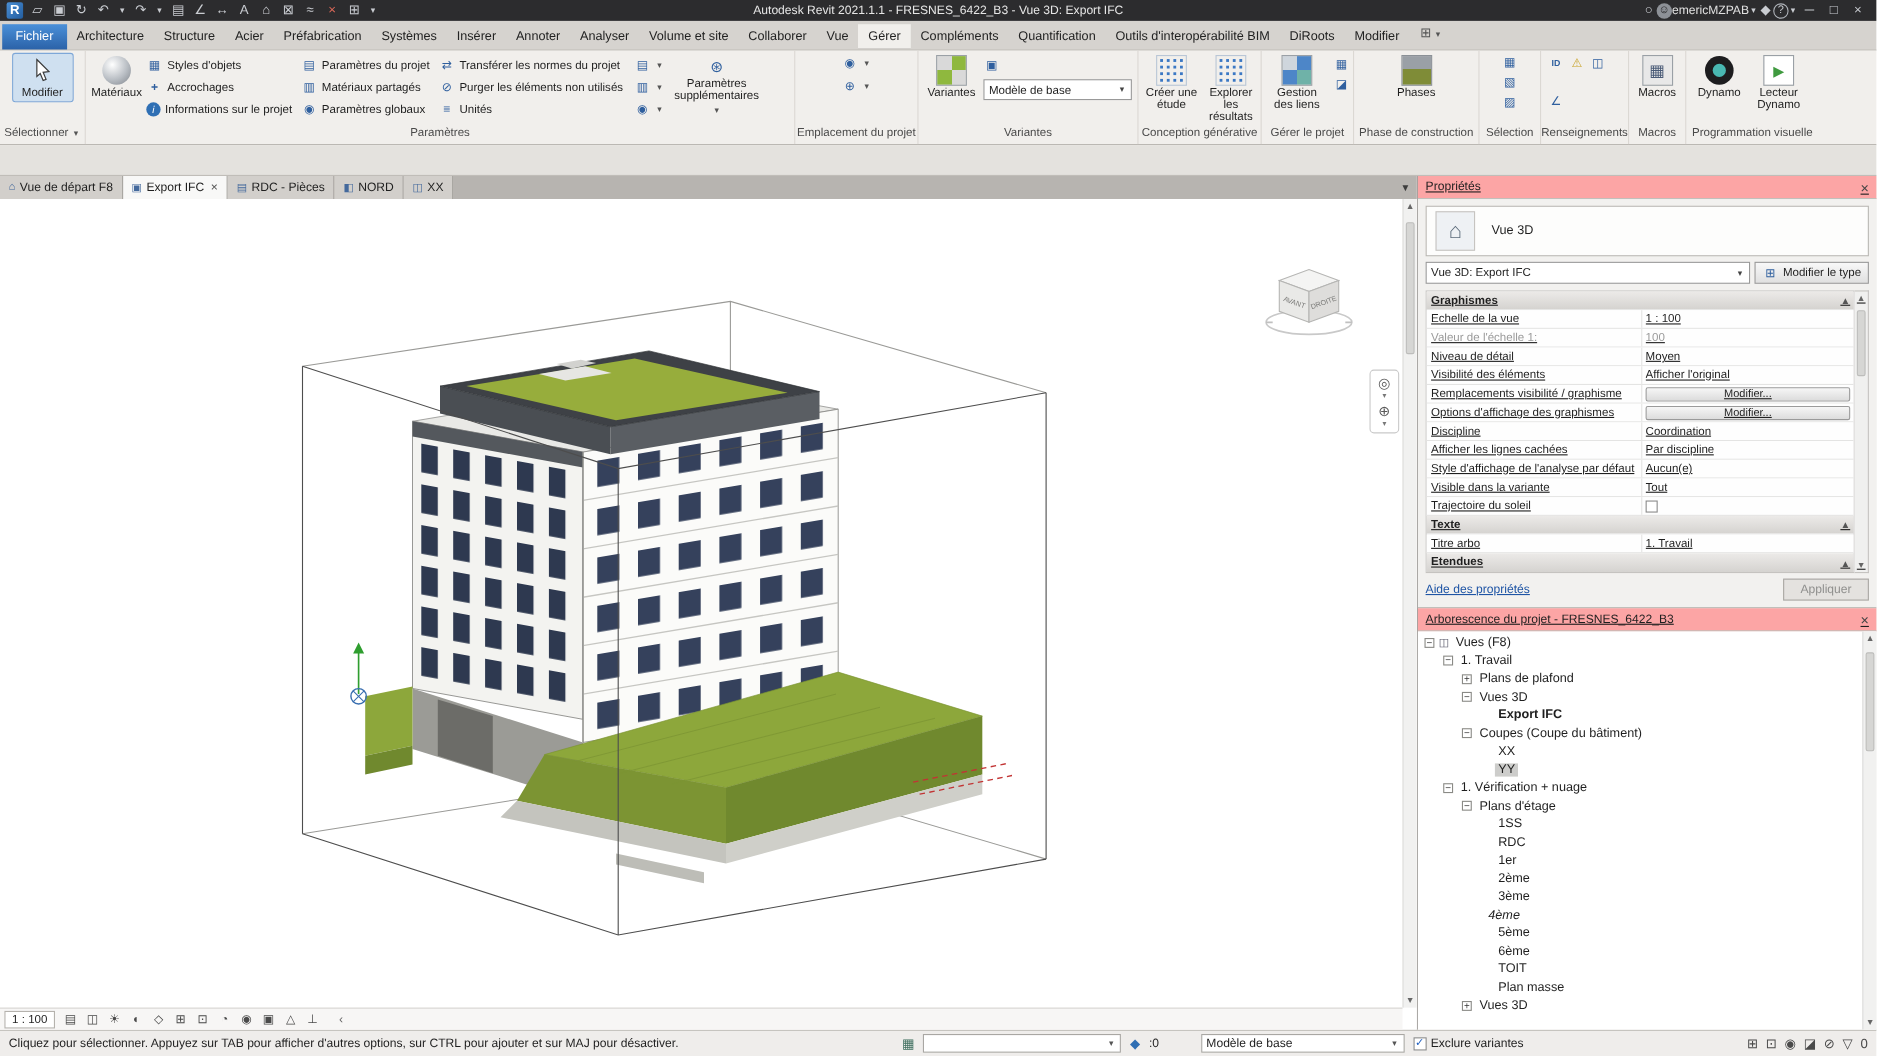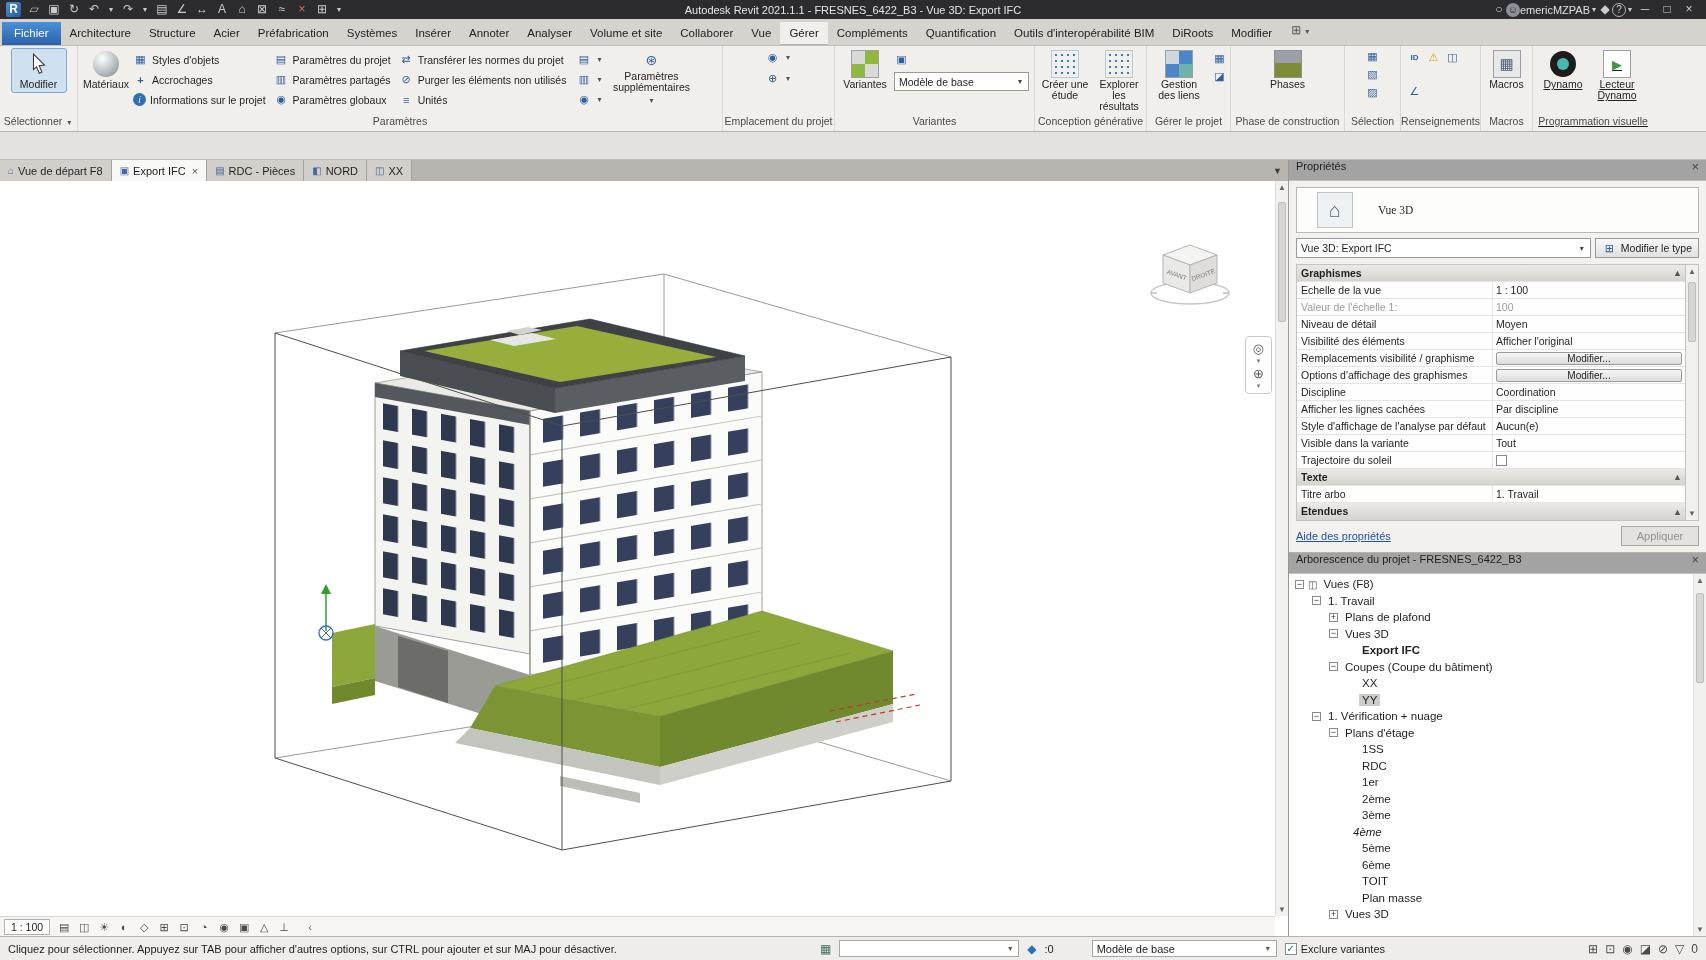--- a/index.html
+++ b/index.html
@@ -138,31 +138,31 @@
   .sarrow{height:13px;font-size:8px;text-align:center;color:#666;line-height:13px;cursor:pointer;}
   .strack{flex:1;position:relative;}
   .sthumb{position:absolute;top:8px;left:2px;right:2px;height:120px;background:#d6d6d4;border:1px solid #bdbdbb;border-radius:2px;cursor:pointer;}
   #viewcontrols{position:absolute;left:0;right:13px;bottom:0;height:20px;background:#f7f6f5;border-top:1px solid #d8d6d3;display:flex;align-items:center;gap:2px;padding:0 4px;}
   .vcscale{border:1px solid #b5b2ad;background:#fff;height:16px;padding:0 6px;font-size:10.5px;display:flex;align-items:center;margin-right:3px;cursor:pointer;}
   .vcbtn{width:18px;height:16px;text-align:center;font-size:11px;color:#4a4a4a;line-height:16px;cursor:pointer;}
   .vccollapse{margin-left:6px;color:#666;}
 
   
   #right{width:418px;border-left:1px solid #9b9894;display:flex;flex-direction:column;background:#eceae7;}
-  .phead{height:21px;background:#a3a3a3;border-bottom:1px solid #c2bfba;display:flex;padding:0 7px;font-size:11px;}
+  .phead{height:21px;background:#fca5a5;border-bottom:1px solid #c2bfba;display:flex;align-items:center;padding:0 7px;font-size:11px;text-decoration:underline;}
   .phead .x{margin-left:auto;cursor:pointer;color:#444;font-size:13px;line-height:13px;}
   #props{height:372px;display:flex;flex-direction:column;background:#f2f1ef;border-bottom:1px solid #b5b2ad;}
-  .typebox{margin:6px 7px 5px;height:46px;background:#fdfdfc;border:1px solid #b9b7b3;display:flex;align-items:center;gap:22px;padding:0 20px;font-family:Liberation Serif, serif;}
+  .typebox{margin:6px 7px 5px;height:46px;background:#fdfdfc;border:1px solid #b9b7b3;display:flex;align-items:center;gap:12px;padding:0 8px;}
   .ticon3d{width:36px;height:36px;border:1px solid #c6c4c0;background:#eef1f4;display:flex;align-items:center;justify-content:center;font-size:20px;color:#5b6b7a;}
   .ticon3d::before{content:"⌂";}
   .typebox .tlabel{font-size:11.5px;}
   .selrow{margin:0 7px 6px;display:flex;gap:4px;align-items:flex-start;}
   .selrow .combo{flex:1;height:20px;}
   .edittype{height:20px;border:1px solid #9a9a9a;background:linear-gradient(#f8f8f8,#e0e0e0);display:flex;align-items:center;gap:4px;padding:0 6px;font-size:10.5px;cursor:pointer;white-space:nowrap;}
-  .ptwrap{display:flex;margin:0 7px;}
+  .ptwrap{display:flex;margin:0 7px;text-decoration:underline;}
   .ptbody{flex:1;background:#fff;border:1px solid #c5c3c0;min-width:0;}
   .prow{display:flex;height:17px;border-bottom:1px solid #e4e4e3;background:#fefefe;align-items:stretch;font-size:10.5px;cursor:default;}
   .prow:last-child{border-bottom:none;}
   .plab{width:196px;padding:2px 4px 0;border-right:1px solid #e4e4e3;white-space:nowrap;overflow:hidden;}
   .pval{flex:1;padding:0 3px;display:flex;align-items:center;min-width:0;}
   .pvtext{white-space:nowrap;overflow:hidden;}
   .pvchk{display:none;}
   .pvarrow{display:none;}
   .prow.section{background:linear-gradient(#eceae8,#d5d3d0);font-weight:bold;}
   .prow.section .plab{border-right:none;flex:1;width:auto;}
@@ -336,21 +336,21 @@
         </div>
       <div class="scol" data-name="parametres-column-2">
 
           <div class="sbtn" data-name="ribbon-button">
             <span class="i16 ic-pparam" data-name="ribbon-button-icon"></span>
             <span data-name="ribbon-button-label">Paramètres du projet</span>
           </div>
 
           <div class="sbtn" data-name="ribbon-button">
             <span class="i16 ic-sparam" data-name="ribbon-button-icon"></span>
-            <span data-name="ribbon-button-label">Paramètres partagés</span>
+            <span data-name="ribbon-button-label">Matériaux partagés</span>
           </div>
 
           <div class="sbtn" data-name="ribbon-button">
             <span class="i16 ic-gparam" data-name="ribbon-button-icon"></span>
             <span data-name="ribbon-button-label">Paramètres globaux</span>
           </div>
         </div>
       <div class="scol" data-name="parametres-column-3">
 
           <div class="sbtn" data-name="ribbon-button">
@@ -486,21 +486,21 @@
   <div class="rpanel" style="width:52px;" data-name="ribbon-panel-macros">
     <div class="rbody" style="justify-content:center;">
       <div class="bigbtn" style="width:46px;" data-name="macro-manager-button">
         <div class="bicon art-macros" data-name="macro-manager-icon"></div>
         <div class="blabel">Macros</div>
       </div>
     </div>
     <div class="rlabel" data-name="panel-label-macros">Macros</div>
   </div>
 
-  <div class="rpanel" style="width:120px;border-right:none;text-decoration:underline;" data-name="ribbon-panel-programmation">
+  <div class="rpanel" style="width:120px;border-right:none;" data-name="ribbon-panel-programmation">
     <div class="rbody">
       <div class="bigbtn" data-name="dynamo-button">
         <div class="bicon art-dynamo" data-name="dynamo-icon"></div>
         <div class="blabel">Dynamo</div>
       </div>
       <div class="bigbtn" data-name="dynamo-player-button">
         <div class="bicon art-dplayer" data-name="dynamo-player-icon"></div>
         <div class="blabel">Lecteur Dynamo</div>
       </div>
     </div>

